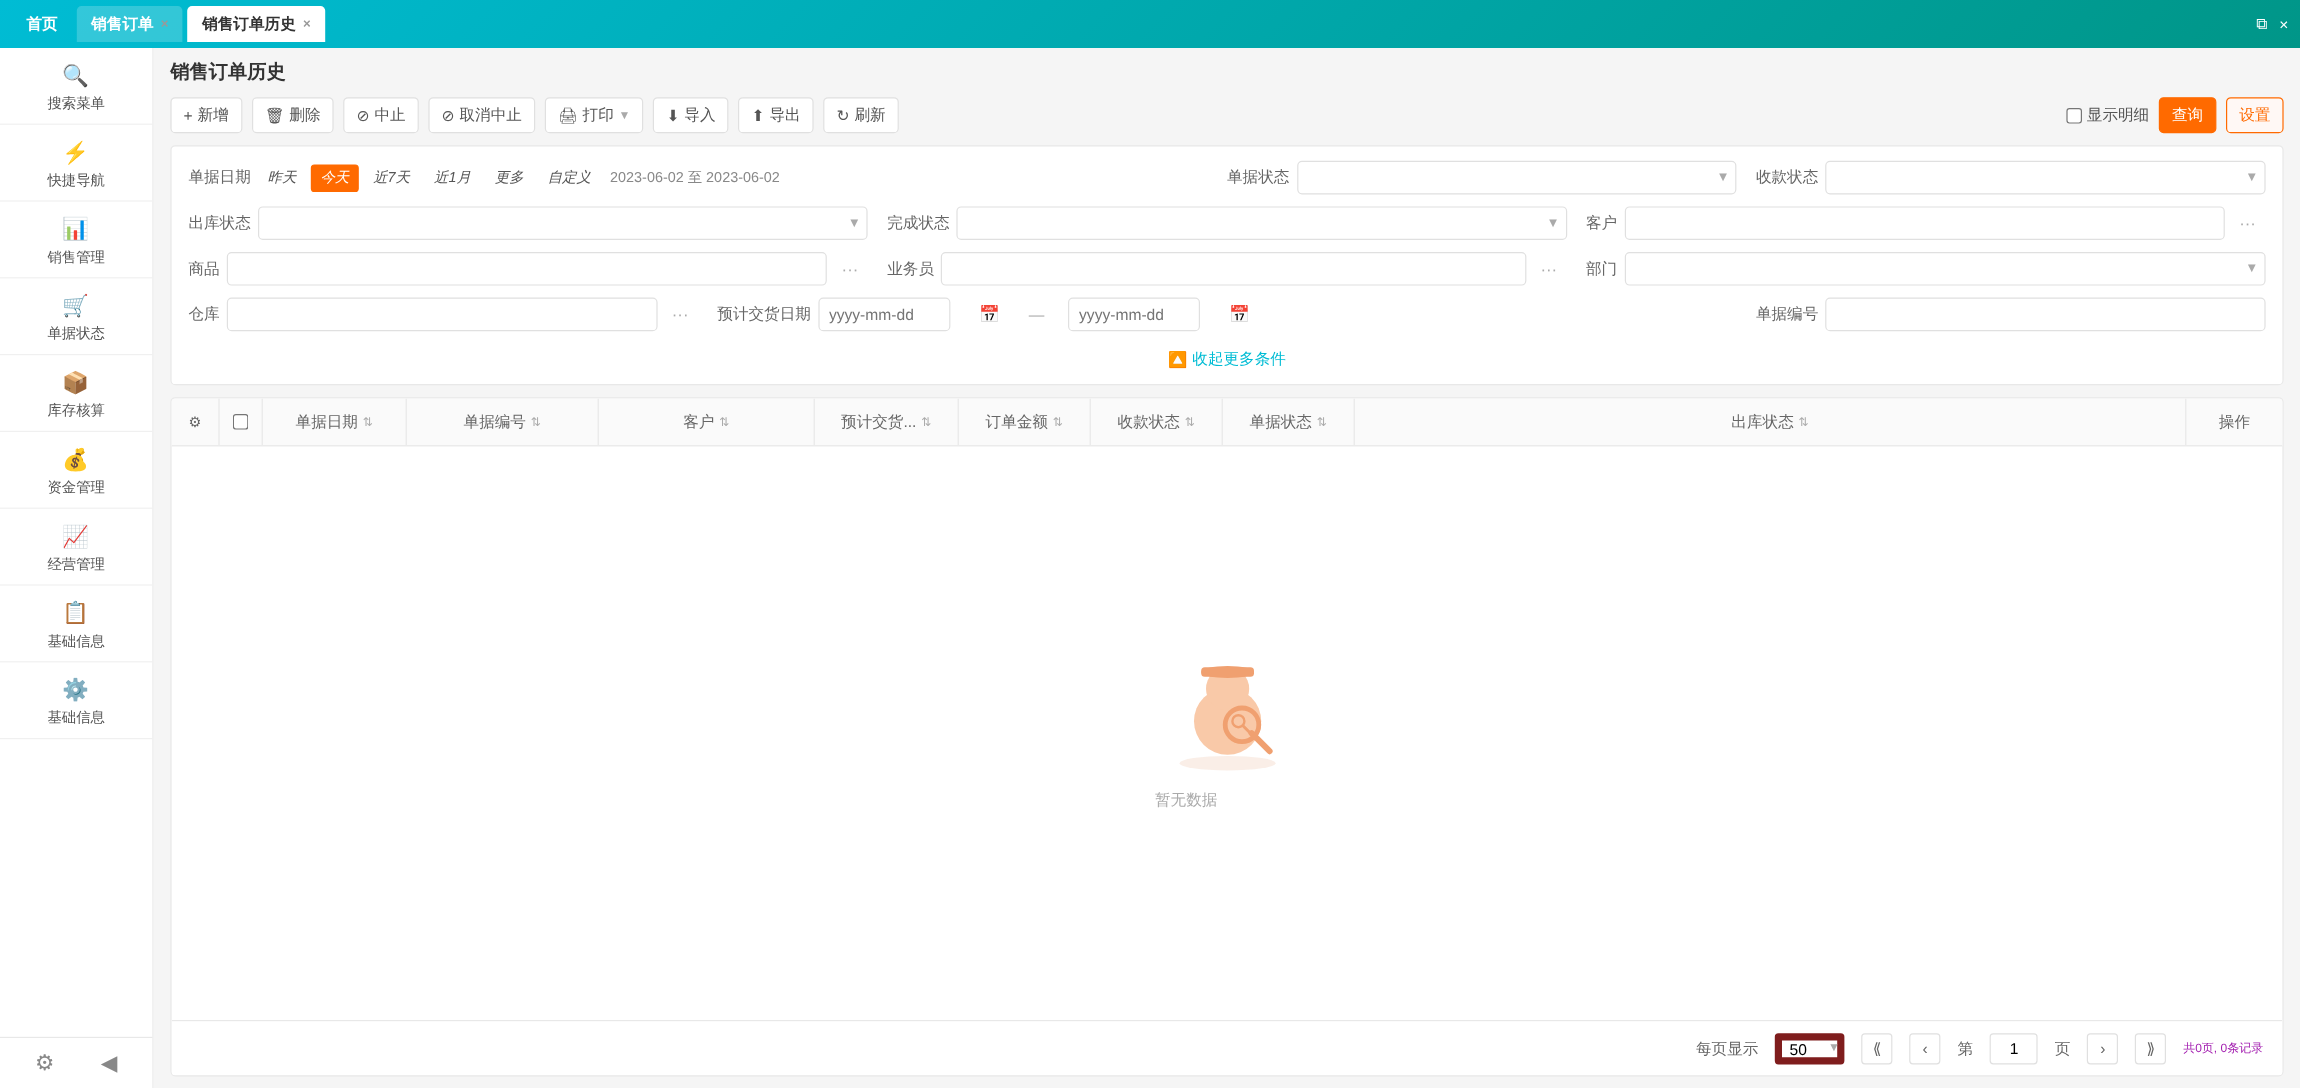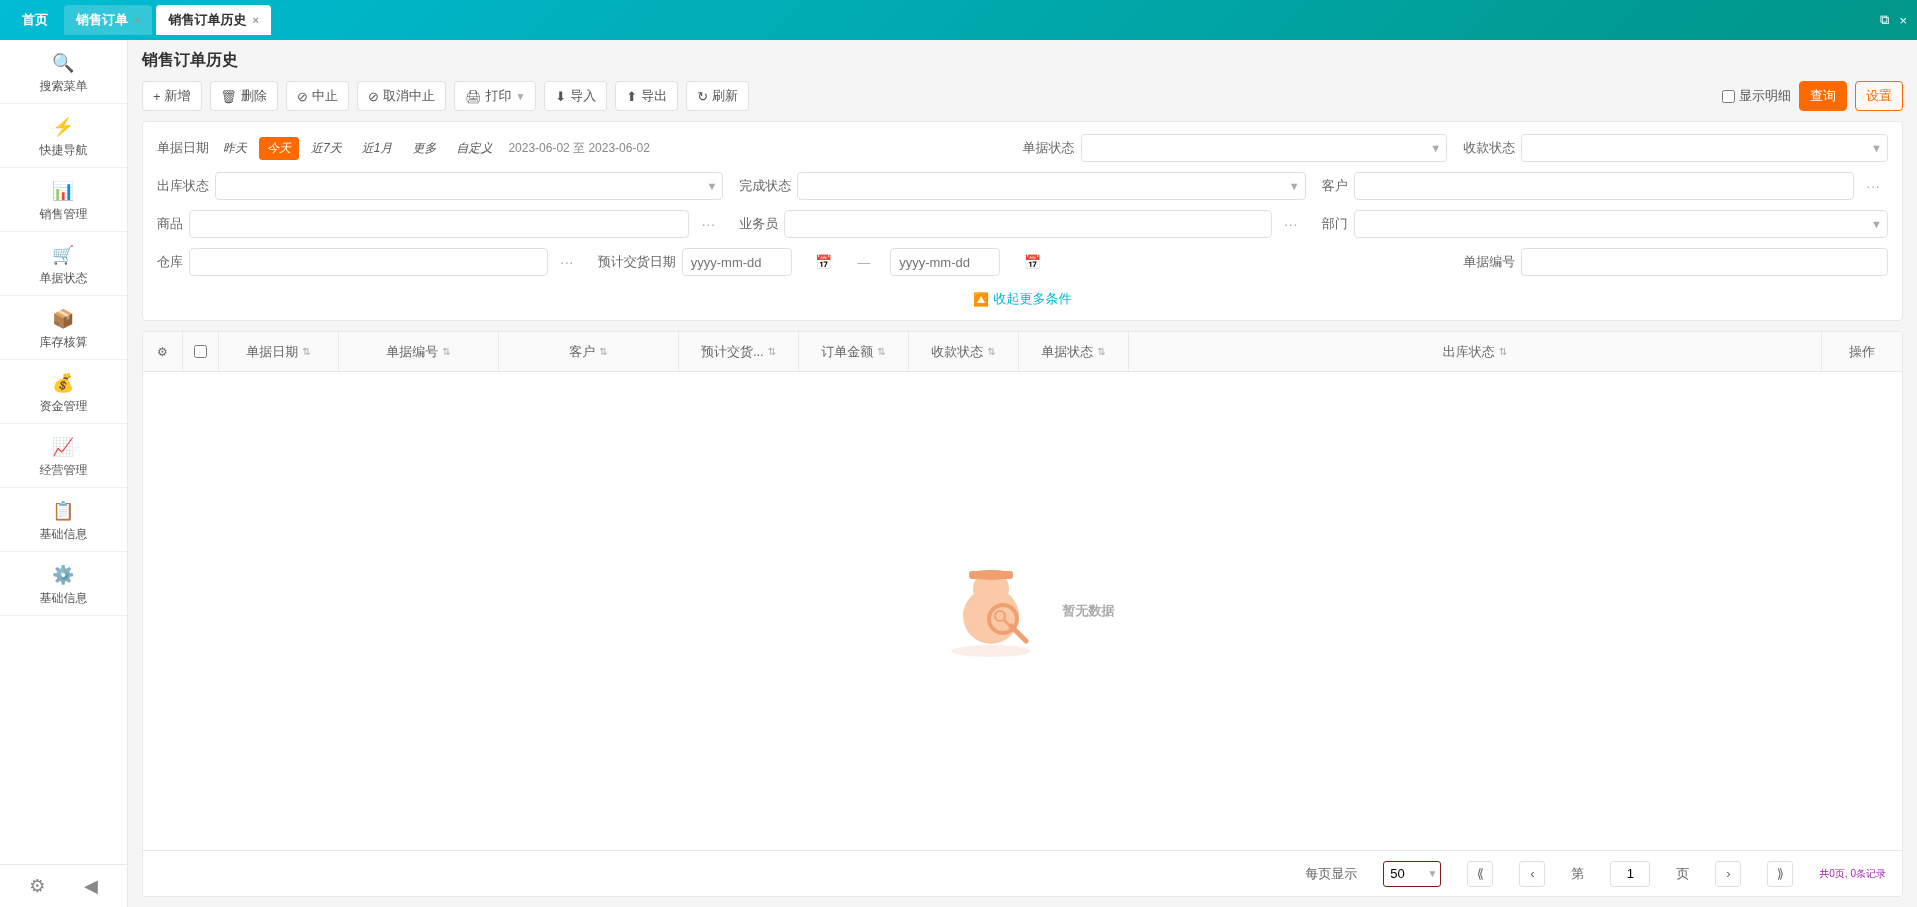--- a/index.html
+++ b/index.html
@@ -309,48 +309,46 @@
     .th .sort-icon { color: #aaa; font-size: 10px; }
     .table-body {
       flex: 1;
       display: flex;
       flex-direction: column;
       align-items: center;
       justify-content: center;
     }
     .empty-state {
       display: flex;
-      flex-direction: row;
-      align-items: center;
+      flex-direction: column;
       gap: 12px;
-      font-weight: bold;
     }
     .empty-text {
       color: #aaa;
       font-size: 13px;
     }
 
     
     .pagination {
       height: 46px;
       border-top: 1px solid #e8e8e8;
       display: flex;
       align-items: center;
       justify-content: flex-end;
       padding: 0 16px;
-      gap: 26px;
+      gap: 14px;
       background: #fff;
       flex-shrink: 0;
     }
     .pagination-label { color: #666; font-size: 13px; }
     .page-size-select {
       height: 26px;
-      border: 1px solid #7f1d1d;
+      border: 6px solid #7f1d1d;
       border-radius: 3px;
-      padding: 0 28px 0 6px;
+      padding: 0 18px 0 6px;
       font-size: 13px;
       appearance: none;
       -webkit-appearance: none;
       background: #fff;
       cursor: pointer;
       outline: none;
     }
     .page-nav-btn {
       width: 26px;
       height: 26px;

